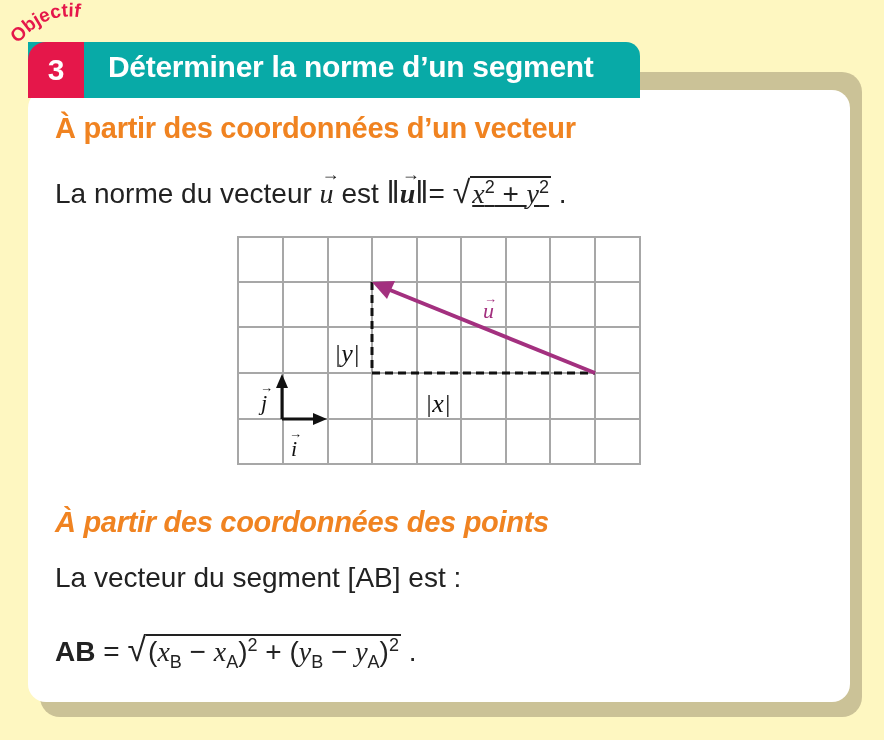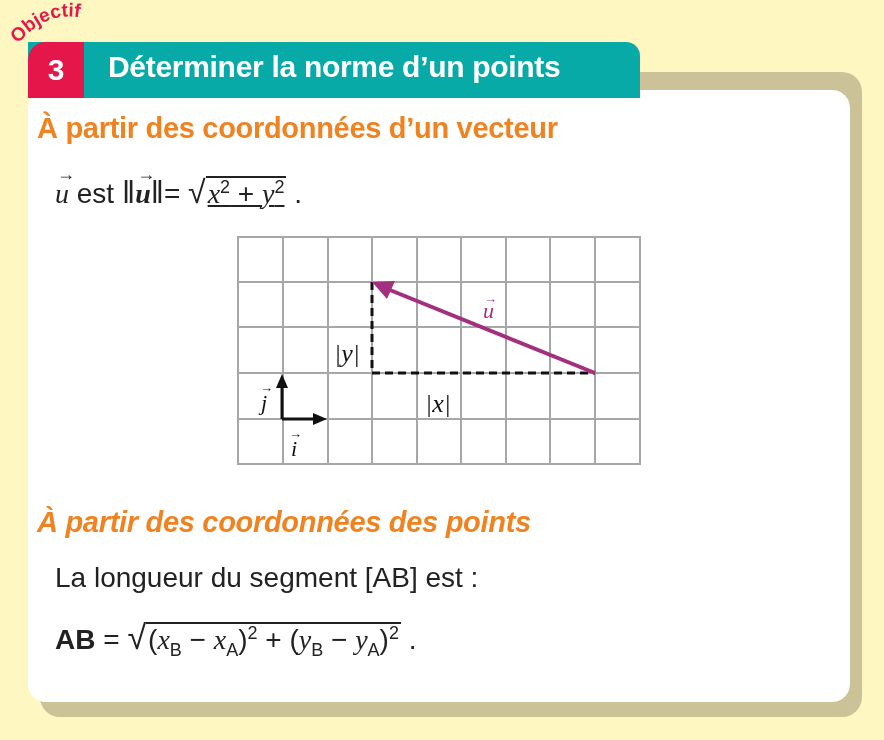--- a/index.html
+++ b/index.html
@@ -6,50 +6,51 @@
   body { width:884px; height:740px; background:#fef7c1; position:relative; overflow:hidden;
          font-family:"Liberation Sans", "DejaVu Sans", sans-serif; }
   .shadow { position:absolute; left:40px; top:72px; width:822px; height:645px; background:#cbc297; border-radius:20px; }
   .card { position:absolute; left:28px; top:90px; width:822px; height:612px; background:#ffffff; border-radius:18px; }
   .header-bar { position:absolute; left:28px; top:42px; width:612px; height:56px; background:#08aaa7; border-radius:0 14px 0 0; }
   .badge { position:absolute; left:28px; top:42px; width:56px; height:56px; background:#e5174a; border-radius:18px 0 0 0;
            color:#fff; font-weight:bold; font-size:30px; display:flex; align-items:center; justify-content:center; }
   .header-title { position:absolute; left:108px; top:50px; color:#fff; font-weight:bold; font-size:30px; letter-spacing:-0.3px; white-space:nowrap; }
   .objectif { position:absolute; left:8px; top:2px; color:#e5174a; font-weight:bold; font-size:18px; }
   .objectif svg { overflow:visible; }
-  .h2 { position:absolute; left:37px; color:#f08321; font-weight:bold; font-size:29px; white-space:nowrap; letter-spacing:-0.3px; }
+  .h2 { position:absolute; left:55px; color:#f08321; font-weight:bold; font-size:29px; white-space:nowrap; letter-spacing:-0.3px; }
   .p { position:absolute; left:55px; color:#222; font-size:28px; white-space:nowrap; }
   .math { font-family:"Liberation Serif", "DejaVu Serif", serif; font-style:italic; }
-  .formula { position:absolute; white-space:nowrap; }
+  .formula { position:absolute; white-space:nowrap;margin-top:12px; }
   .graph { position:absolute; left:237px; top:236px; }
 </style>
 </head>
 <body>
 
 <div class="shadow"></div>
 <div class="card"></div>
 
 <div class="header-bar"></div>
 <div class="badge">
     <span>3</span>
   </div>
-<div class="header-title">Déterminer la norme d’un points</div>
+<div class="header-title">Déterminer la norme d’un segment</div>
 
 <div class="objectif">
   <svg width="110" height="45" viewBox="0 0 110 45">
     <path id="arcpath" d="M10,42 Q45,0 92,22" fill="none"></path>
     <text fill="#e5174a" font-weight="bold" font-size="19" font-family="Liberation Sans, sans-serif">
       <textPath href="#arcpath">Objectif</textPath>
     </text>
   </svg>
 </div>
 
 <div class="h2" style="top:112px;">À partir des coordonnées d’un vecteur</div>
 
 <div class="p" style="top:174px;">
+  <span>La norme du vecteur</span>
   <span class="math" style="position:relative;"><span style="position:absolute;left:2px;top:-14px;font-style:normal;font-size:18px;">→</span><span>u</span></span>
   <span>est</span>
   <span>
     <span style="font-size:32px;">‖</span><span class="math" style="font-weight:bold;position:relative;"><span style="position:absolute;left:2px;top:-14px;font-style:normal;font-size:18px;">→</span>u</span><span style="font-size:32px;">‖</span>=
     <span style="font-size:32px;">√</span><span style="border-top:2px solid #222;padding:0 2px;text-decoration:underline;"><span class="math">x</span><sup style="font-size:18px;">2</sup> + <span class="math">y</span><sup style="font-size:18px;">2</sup></span> .
   </span>
 </div>
 
 <svg class="graph" width="404" height="230" viewBox="0 0 404 230">
   <g stroke="#a7a7a7" stroke-width="2" fill="none">
@@ -85,18 +86,18 @@
   <text x="247" y="67" fill="#a3307f" font-size="13">→</text>
   <text x="97" y="126" fill="#111" font-family="Liberation Serif, serif" font-style="italic" font-size="26">|y|</text>
   <text x="188" y="176" fill="#111" font-family="Liberation Serif, serif" font-style="italic" font-size="26">|x|</text>
   <text x="24" y="174" fill="#111" font-family="Liberation Serif, serif" font-style="italic" font-size="22">j</text>
   <text x="23" y="156" fill="#111" font-size="13">→</text>
   <text x="54" y="220" fill="#111" font-family="Liberation Serif, serif" font-style="italic" font-size="22">i</text>
   <text x="52" y="202" fill="#111" font-size="13">→</text>
 </svg>
 
 <div class="h2" style="top:506px;font-style:italic;">À partir des coordonnées des points</div>
-<div class="p" style="top:562px;">La longueur du segment [AB] est :</div>
+<div class="p" style="top:562px;">La vecteur du segment [AB] est :</div>
 
 <div class="formula p" style="top:618px;">
   <b>AB</b> =
   <span style="font-size:34px;">√</span><span style="border-top:2px solid #222;padding:0 2px;">(<span class="math">x</span><sub style="font-size:18px;">B</sub> − <span class="math">x</span><sub style="font-size:18px;">A</sub>)<sup style="font-size:18px;">2</sup> + (<span class="math">y</span><sub style="font-size:18px;">B</sub> − <span class="math">y</span><sub style="font-size:18px;">A</sub>)<sup style="font-size:18px;">2</sup></span> .
 </div>
 
 </body></html>

